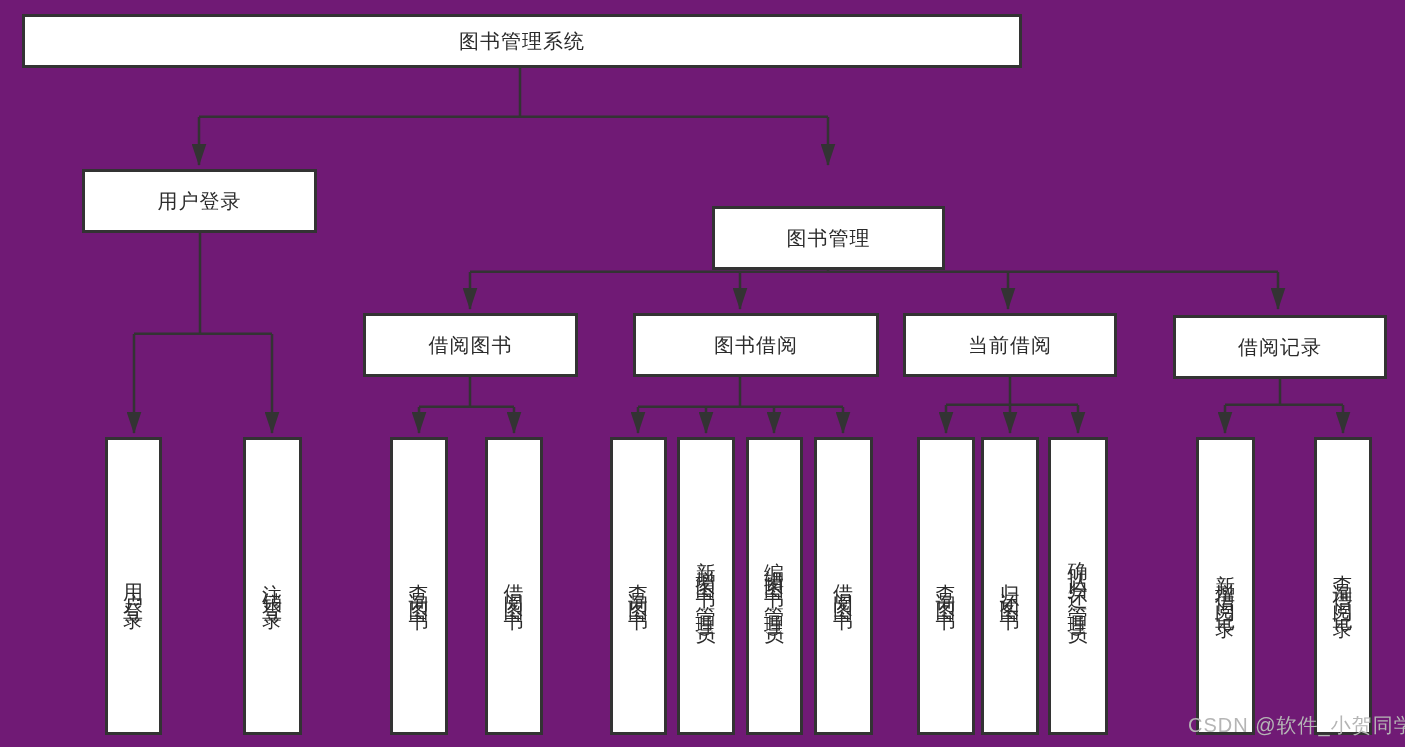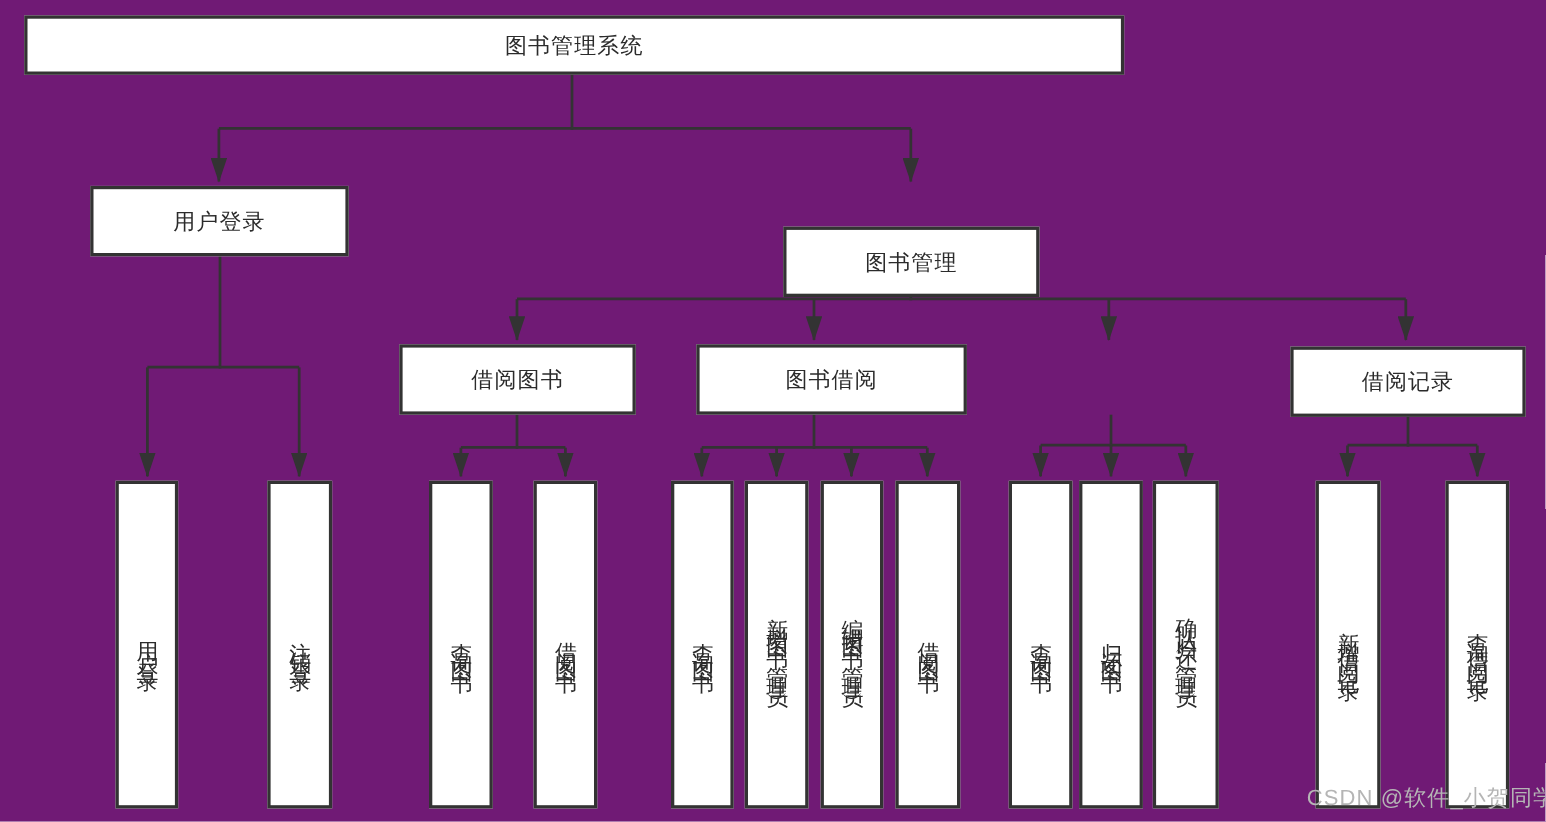--- a/index.html
+++ b/index.html
@@ -125,20 +125,23 @@
   <div class="node" style="left:712px; top:169px; width:233px; height:64px;margin-top:37px;">
     <span>图书管理</span>
   </div>
 
   <div class="node" style="left:363px; top:313px; width:215px; height:64px;">
     <span>借阅图书</span>
   </div>
   <div class="node" style="left:633px; top:313px; width:246px; height:64px;">
     <span>图书借阅</span>
   </div>
+  <div class="node" style="left:903px; top:313px; width:214px; height:64px;">
+    <span>当前借阅</span>
+  </div>
   <div class="node" style="left:1173px; top:315px; width:214px; height:64px;">
     <span>借阅记录</span>
   </div>
 
   <div class="vnode" style="left:105px; width:57px;">
     <span class="vtext">用户登录</span>
   </div>
   <div class="vnode" style="left:243px; width:59px;">
     <span class="vtext">注销登录</span>
   </div>

